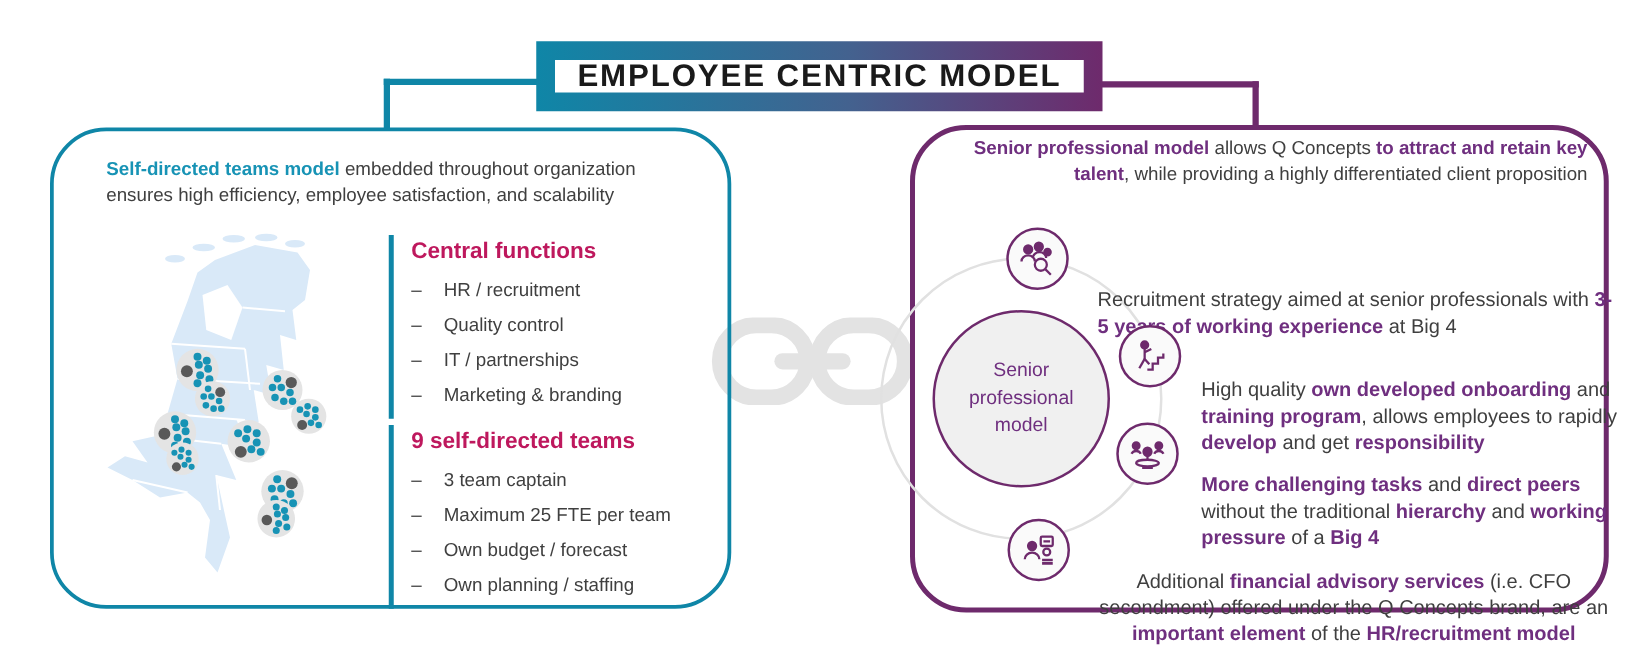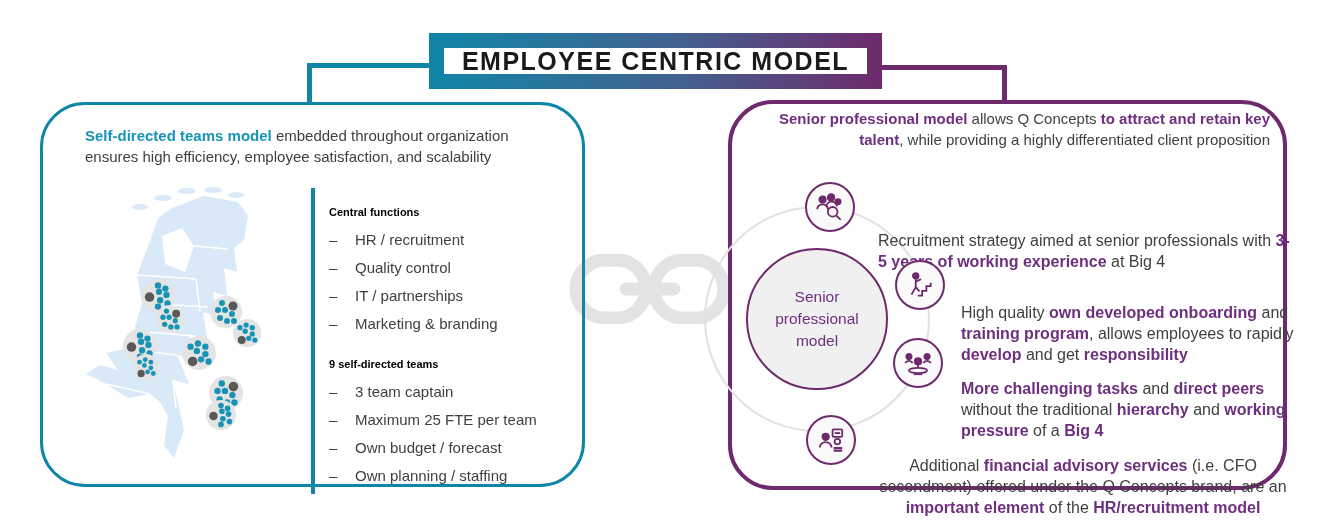--- a/index.html
+++ b/index.html
@@ -23,21 +23,21 @@
   .conn-r{background:#6E2A6C;}
   
   .panel{box-sizing:border-box;border-radius:45px;z-index:1;background:transparent;}
   #left-panel{left:40px;top:102px;width:545px;height:385px;border:3px solid #0F86A7;}
   #right-panel{left:728px;top:100px;width:559px;height:390px;border:4px solid #6E2A6C;}
   .intro{font-size:15px;line-height:21px;color:#3F3F3F;}
   .accent-teal strong{color:#1793B5;}
   .accent-purple strong{color:#6F2F7F;}
   
   .section{border-left:4px solid #0F86A7;padding:2px 0 4px 14px;}
-  .section h3{margin:16px 0 8px 0;font-size:11px;color:#000000;}
+  .section h3{margin:0 0 8px 0;font-size:18px;color:#be185d;}
   .dash-list{list-style:none;margin:0;padding:0;font-size:15px;}
   .dash-list li{display:flex;line-height:28px;}
   .dash-list .dash{width:26px;flex:0 0 26px;}
   
   .center-circle{
     left:14px;top:144px;width:142px;height:142px;border-radius:50%;
     background:#F0F0F0;border:2px solid #6E2A6C;box-sizing:border-box;
     display:flex;align-items:center;justify-content:center;text-align:center;
     color:#6F2F7F;font-size:15.5px;line-height:22px;z-index:2;
   }

